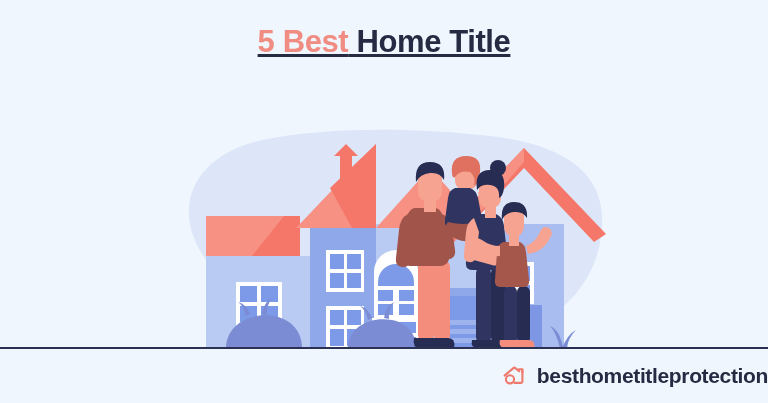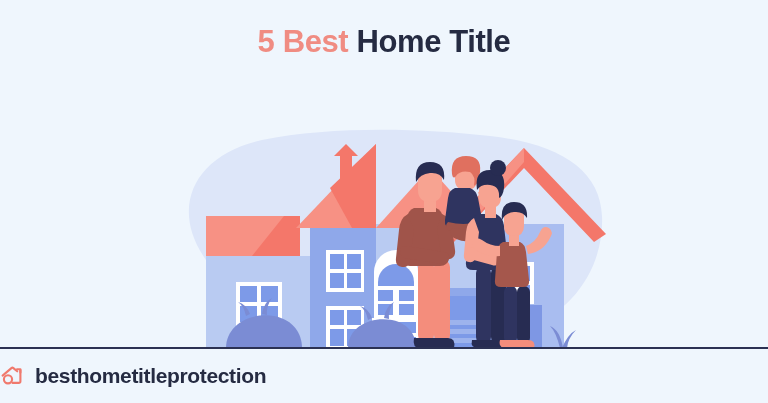--- a/index.html
+++ b/index.html
@@ -22,20 +22,21 @@
     top:22px; left:0; width:768px;
     text-align:center;
     line-height:1.28;
     letter-spacing:-0.4px;
   }
   .title-line {
     font-size:31px;
     font-weight:bold;
     color:#252b42;
     white-space:nowrap;
+    text-decoration:underline;
   }
   .title-accent { color:#f08c82; }
 
   
   .illo {
     position:absolute;
     left:0; top:110px;
     width:768px; height:240px;
   }
   .illo svg { display:block; width:768px; height:240px; }
@@ -49,21 +50,21 @@
   }
 
   
   .footer {
     position:absolute;
     left:0; top:349px;
     width:768px; height:54px;
     background:#eff6fd;
     display:flex;
     align-items:center;
-    justify-content:flex-start;
+    justify-content:flex-end;
   }
   .logo-row {
     display:flex;
     align-items:center;
     gap:9px;
   }
   .logo-mark { width:26px; height:26px; display:block; flex:0 0 auto; }
   .logo-text {
     font-size:21px;
     font-weight:bold;

